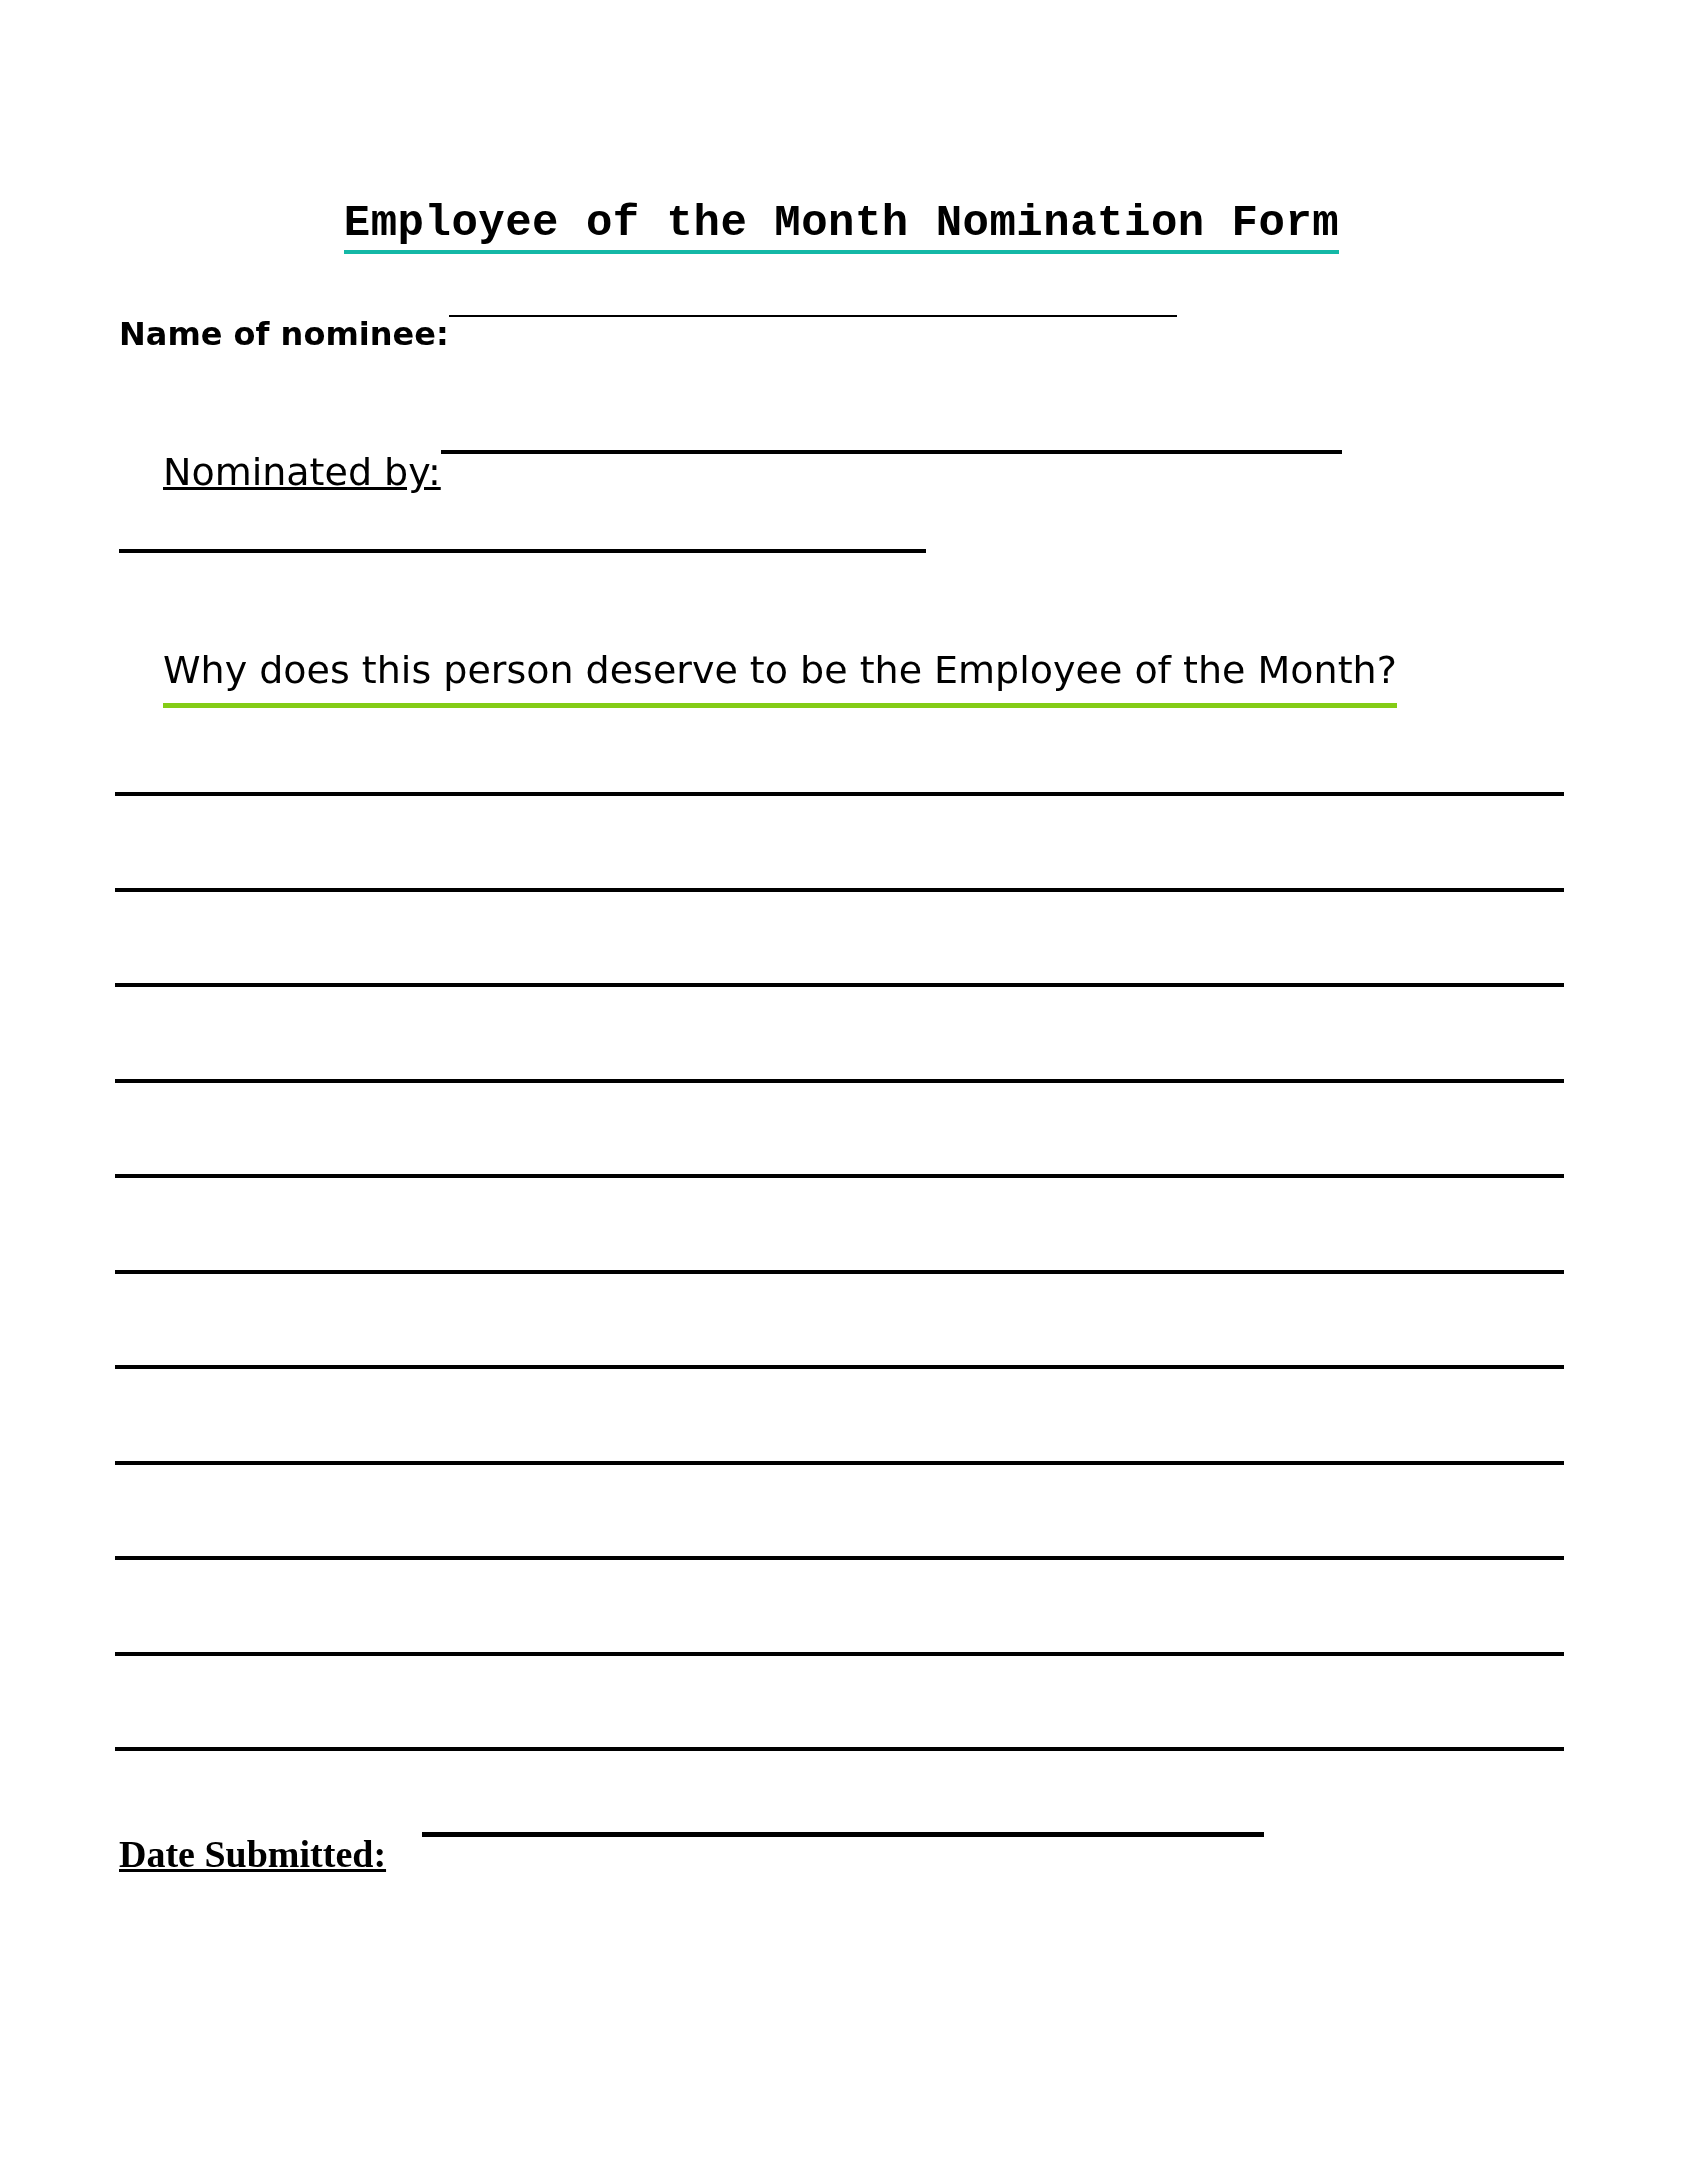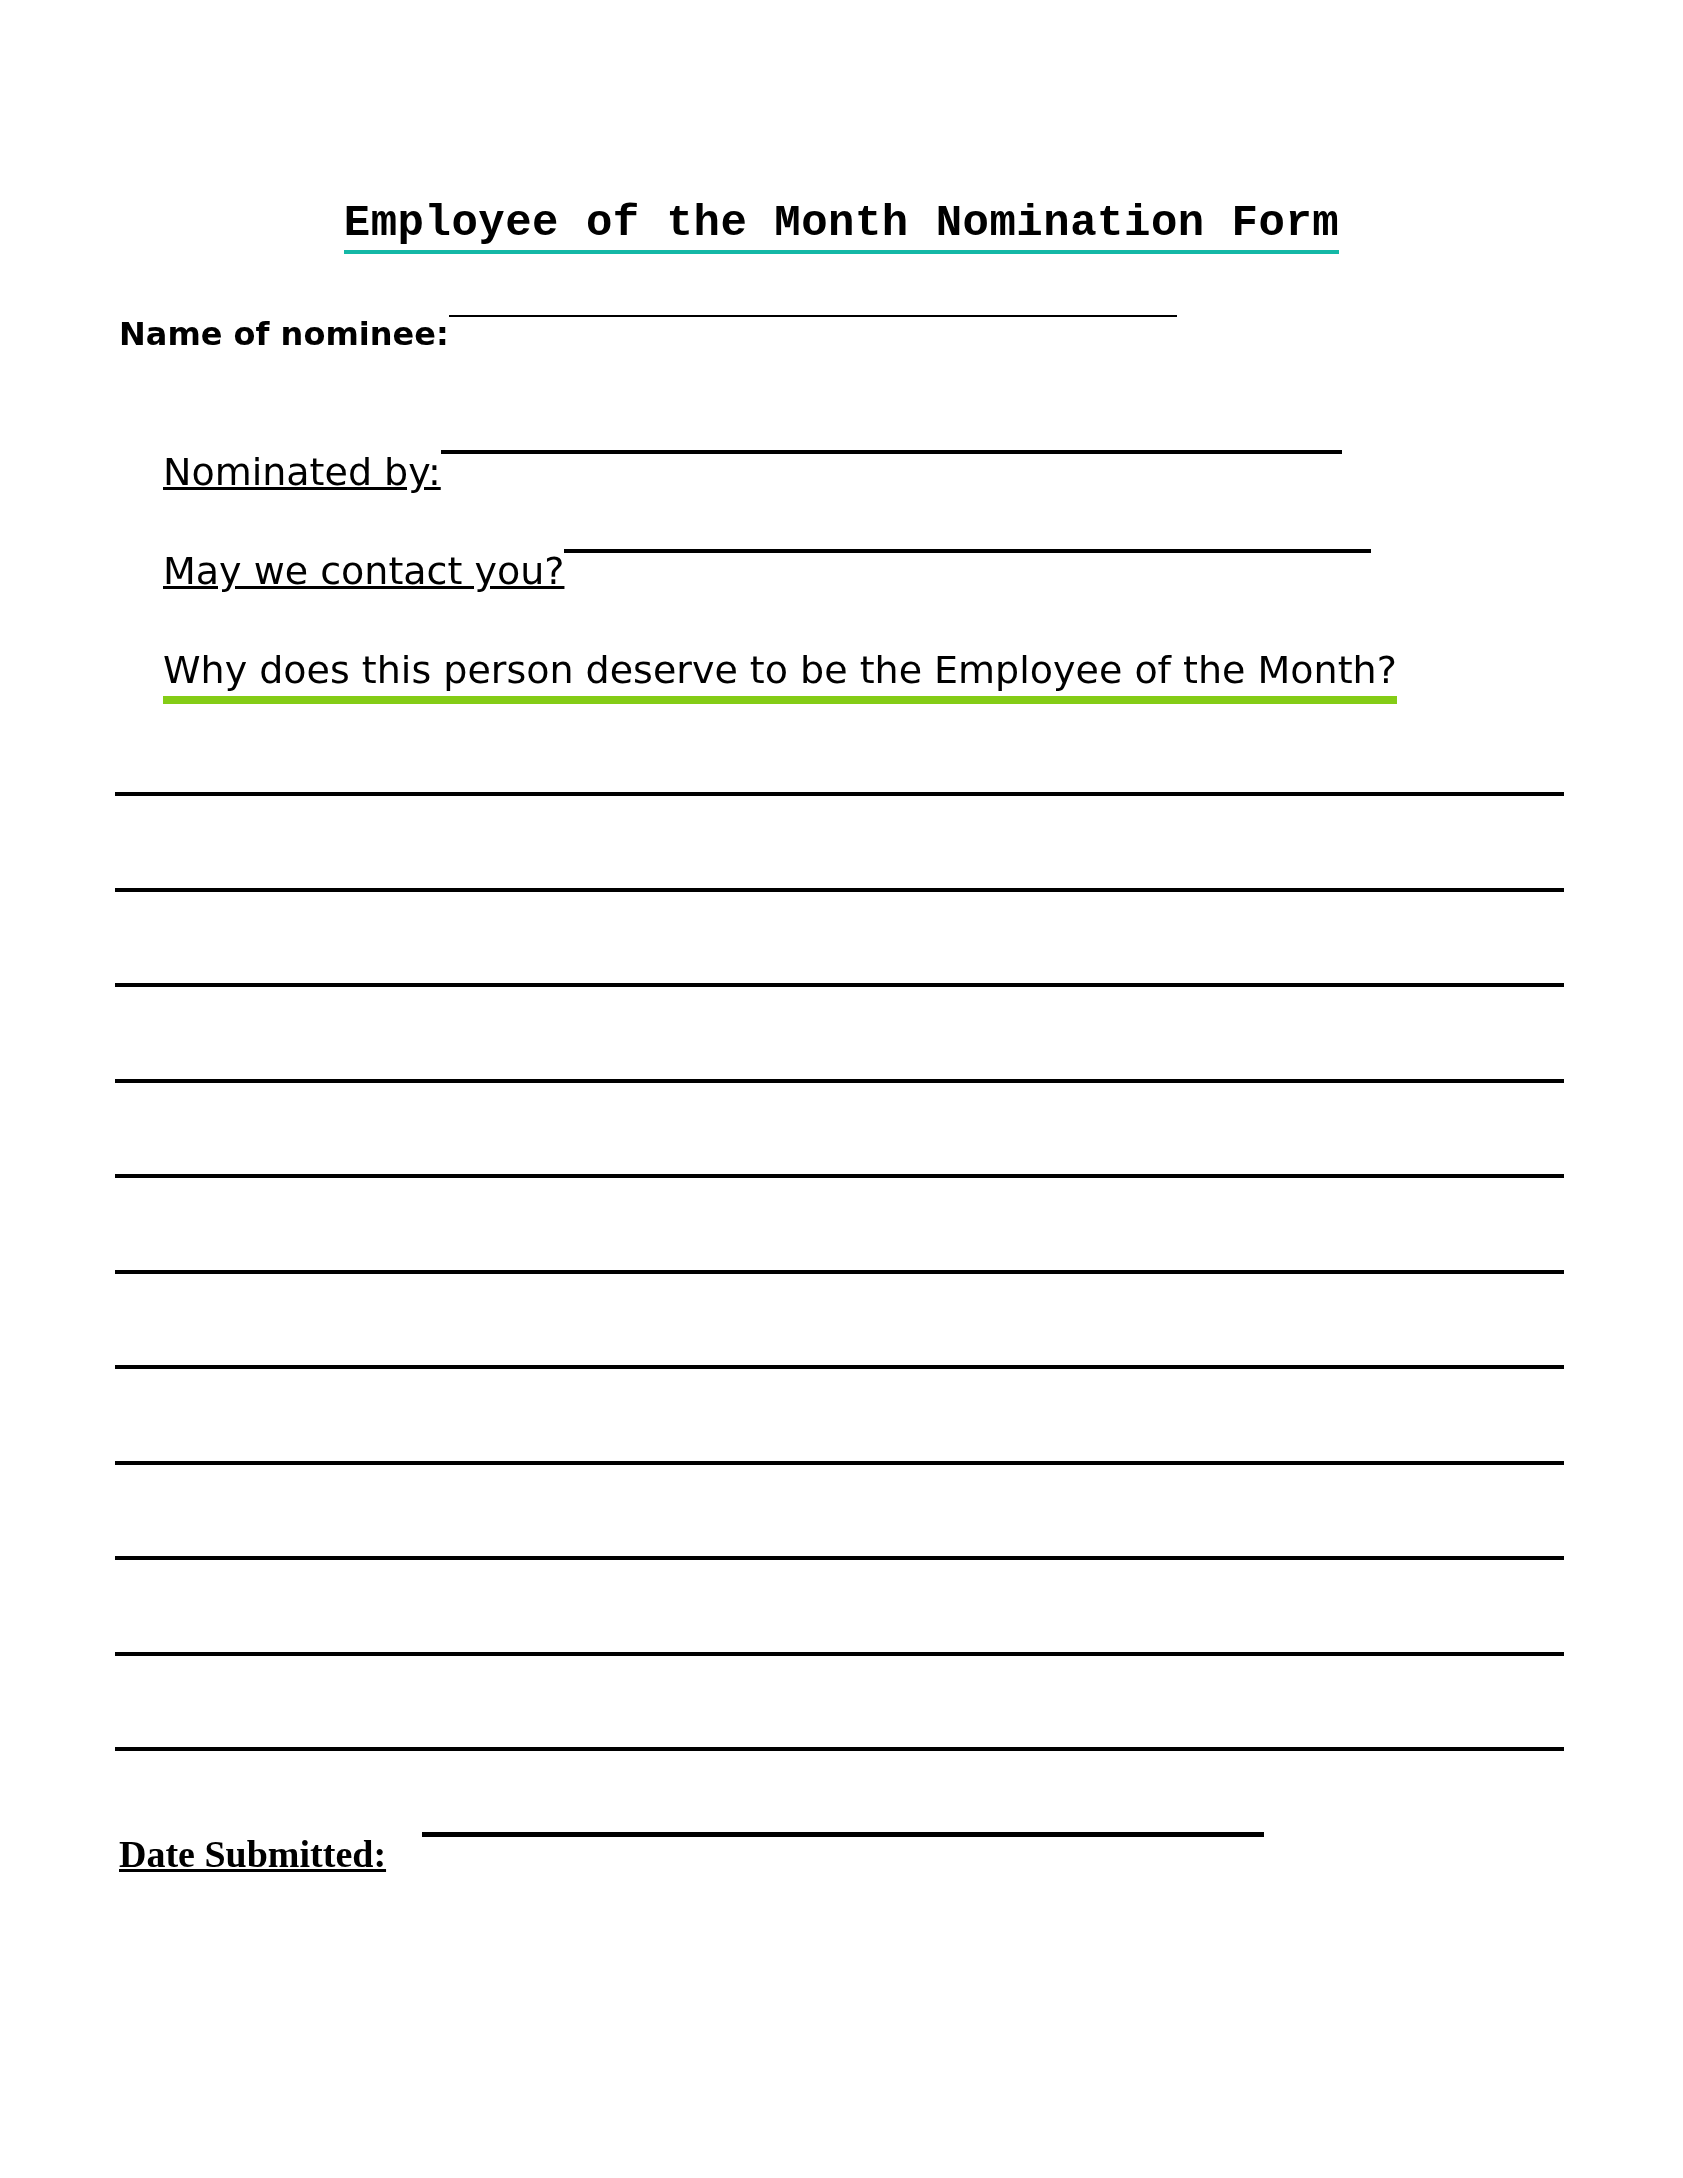--- a/index.html
+++ b/index.html
@@ -14,21 +14,21 @@
   .f-nominee .lbl { font-family:"DejaVu Sans", sans-serif; font-weight:bold; font-size:32px; }
   .f-nominee .rule { width:728px; border-bottom-width:2px; }
   .f-nominated { top:450px; }
   .f-nominated .lbl, .f-contact .lbl, .f-why .lbl { font-family:"DejaVu Sans", sans-serif; font-size:38px;margin-left:44px; }
   .f-nominated .lbl { text-decoration:underline; }
   .f-nominated .rule { width:901px; border-bottom-width:4px; }
   .f-contact { top:549px; }
   .f-contact .lbl { text-decoration:underline; }
   .f-contact .rule { width:807px; border-bottom-width:4px; }
   .f-why { top:648px; }
-  .f-why .lbl { border-bottom:8px solid #84cc16; padding-bottom:4px; }
+  .f-why .lbl { border-bottom:5px solid #84cc16; padding-bottom:11px; }
   .wline { left:115px; width:1449px; height:4px; background:#000; }
   .f-date { top:1832px;gap:36px; }
   .f-date .lbl { font-family:"Liberation Serif", serif; font-weight:bold; font-size:38px; text-decoration:underline; }
   .f-date .rule { width:842px; border-bottom-width:5px; margin-bottom:4px; }
 </style>
 </head>
 <body>
 
 <div class="abs title">
   <span>Employee of the Month Nomination Form</span>
@@ -38,21 +38,20 @@
   <span class="lbl">Name of nominee:</span>
   <span class="rule"></span>
 </div>
 
 <div class="abs field f-nominated">
   <span class="lbl">Nominated by:</span>
   <span class="rule"></span>
 </div>
 
 <div class="abs field f-contact">
-  <span class="lbl">May we contact you?</span>
   <span class="rule"></span>
 </div>
 
 <div class="abs field f-why">
   <span class="lbl">Why does this person deserve to be the Employee of the Month?</span>
 </div>
 
 <div class="abs wline" style="top:792px"></div>
 <div class="abs wline" style="top:888px"></div>
 <div class="abs wline" style="top:983px"></div>

